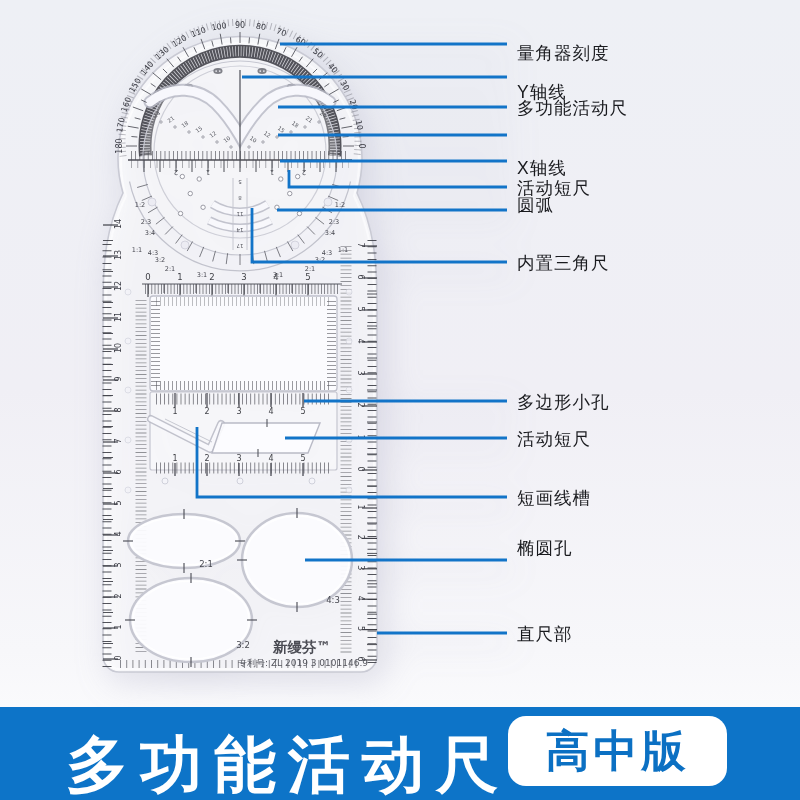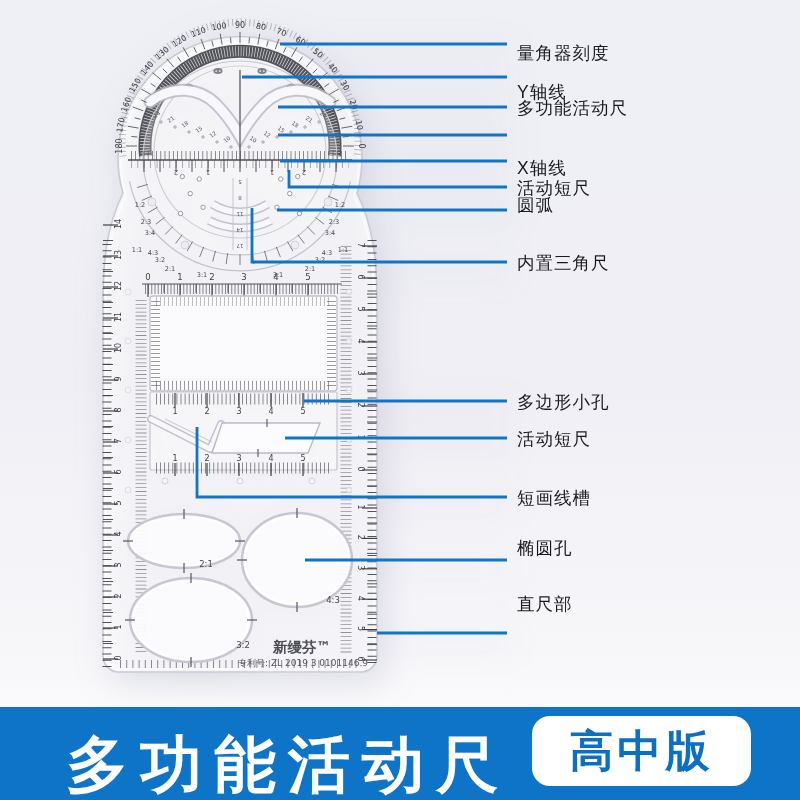--- a/index.html
+++ b/index.html
@@ -9,21 +9,21 @@
   #photo{position:absolute;left:0;top:0;width:800px;height:707px;
          background:linear-gradient(180deg,#eef0f5 0%,#f0eff5 55%,#f7f7fa 92%,#fafafc 100%);}
   #ruler-svg{position:absolute;left:0;top:0;filter:drop-shadow(7px 9px 16px rgba(130,130,165,.30));}
   .callout-label{position:absolute;left:517px;height:24px;line-height:24px;
                  font-size:17.5px;letter-spacing:1px;color:#191a1e;font-weight:500;white-space:nowrap;}
   
   #banner{position:absolute;left:0;top:707px;width:800px;height:93px;}
   #banner-title{position:absolute;left:66px;top:16px;width:400px;
                 font-size:62px;font-weight:bold;color:#ffffff;letter-spacing:12px;white-space:nowrap;}
   #banner-badge{position:absolute;left:508px;top:9px;width:219px;height:70px;background:#ffffff;
-                border-radius:18px;display:flex;align-items:center;justify-content:center;margin-left:24px;}
+                border-radius:18px;display:flex;align-items:center;justify-content:center;}
   #banner-badge-text{font-size:44px;font-weight:bold;letter-spacing:4px;}
 </style>
 </head>
 <body>
 
 <div id="stage">
   <div id="photo">
     <svg id="ruler-svg" width="800" height="707" viewBox="0 0 800 707">
         <path d="M103,656 L103,300 C103,262 106,228 123,193 A122,122 0 1 1 357,193 C374,228 377,262 377,300 L377,656 A16,16 0 0 1 361,672 L119,672 A16,16 0 0 1 103,656 Z" fill="#ffffff" fill-opacity="0.66" stroke="#c9cad4" stroke-width="1.6"></path>
         <path d="M106,654 L106,300 C106,264 109,230 126,196 A119,119 0 1 1 354,196 C371,230 374,264 374,300 L374,654 A13,13 0 0 1 361,669 L119,669 A13,13 0 0 1 106,654 Z" fill="none" stroke="#ffffff" stroke-width="2" opacity="0.55"></path>
@@ -410,21 +410,21 @@
     <div class="callout-label" style="top:80px">Y轴线</div>
     <div class="callout-label" style="top:96px">多功能活动尺</div>
     <div class="callout-label" style="top:156px">X轴线</div>
     <div class="callout-label" style="top:176px">活动短尺</div>
     <div class="callout-label" style="top:193px">圆弧</div>
     <div class="callout-label" style="top:251px">内置三角尺</div>
     <div class="callout-label" style="top:390px">多边形小孔</div>
     <div class="callout-label" style="top:427px">活动短尺</div>
     <div class="callout-label" style="top:486px">短画线槽</div>
     <div class="callout-label" style="top:536px">椭圆孔</div>
-    <div class="callout-label" style="top:592px">直尺部</div>
+    <div class="callout-label" style="top:622px">直尺部</div>
   </div>
 
   <div id="banner" style="background: rgb(13, 116, 200);">
     <div id="banner-title">多功能活动尺</div>
     <div id="banner-badge">
       <span id="banner-badge-text" style="color: rgb(11, 112, 195);">高中版</span>
     </div>
   </div>
 </div>
 

